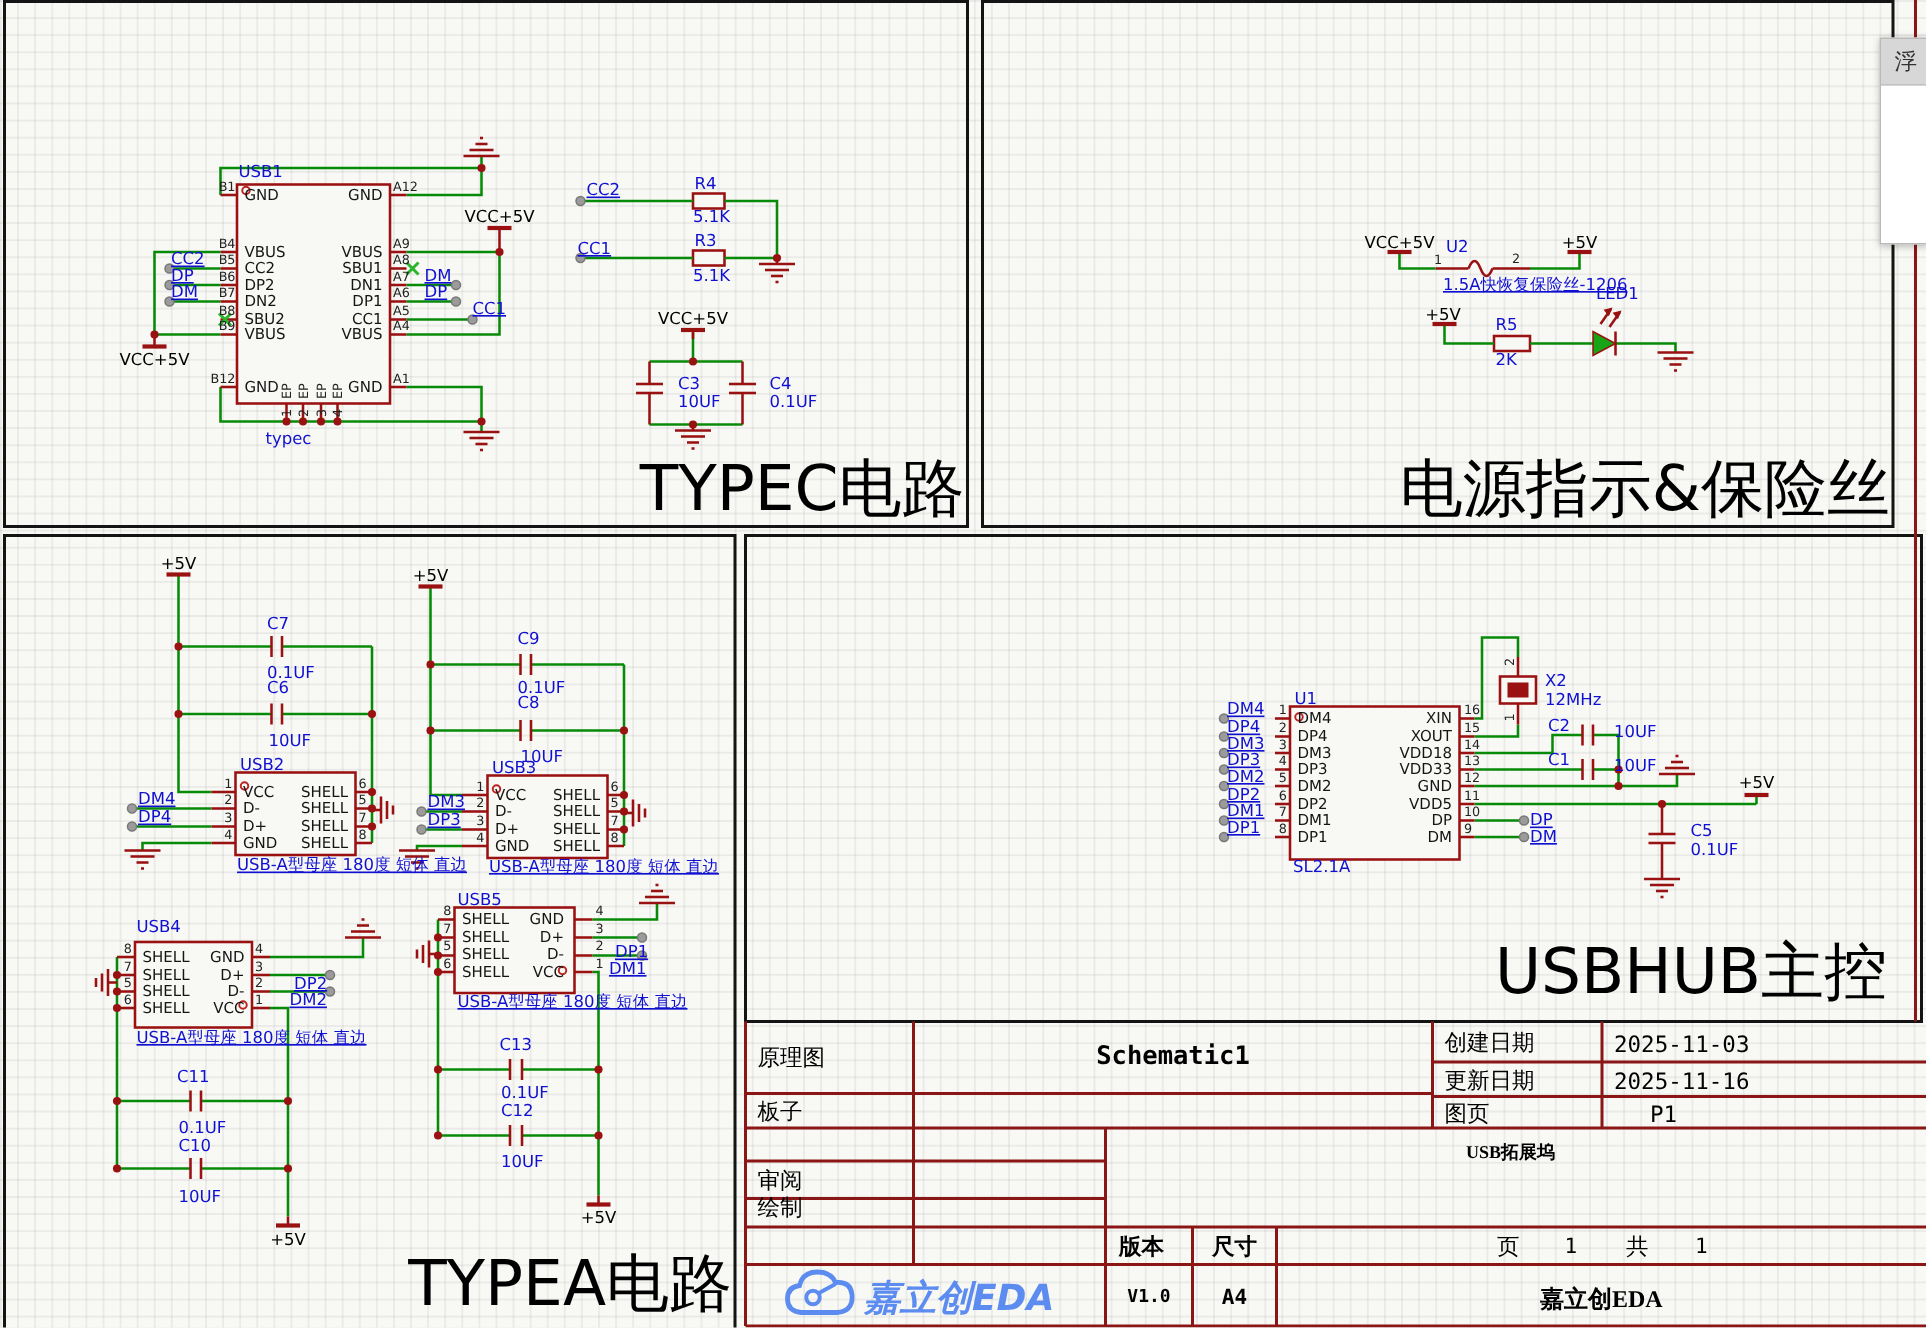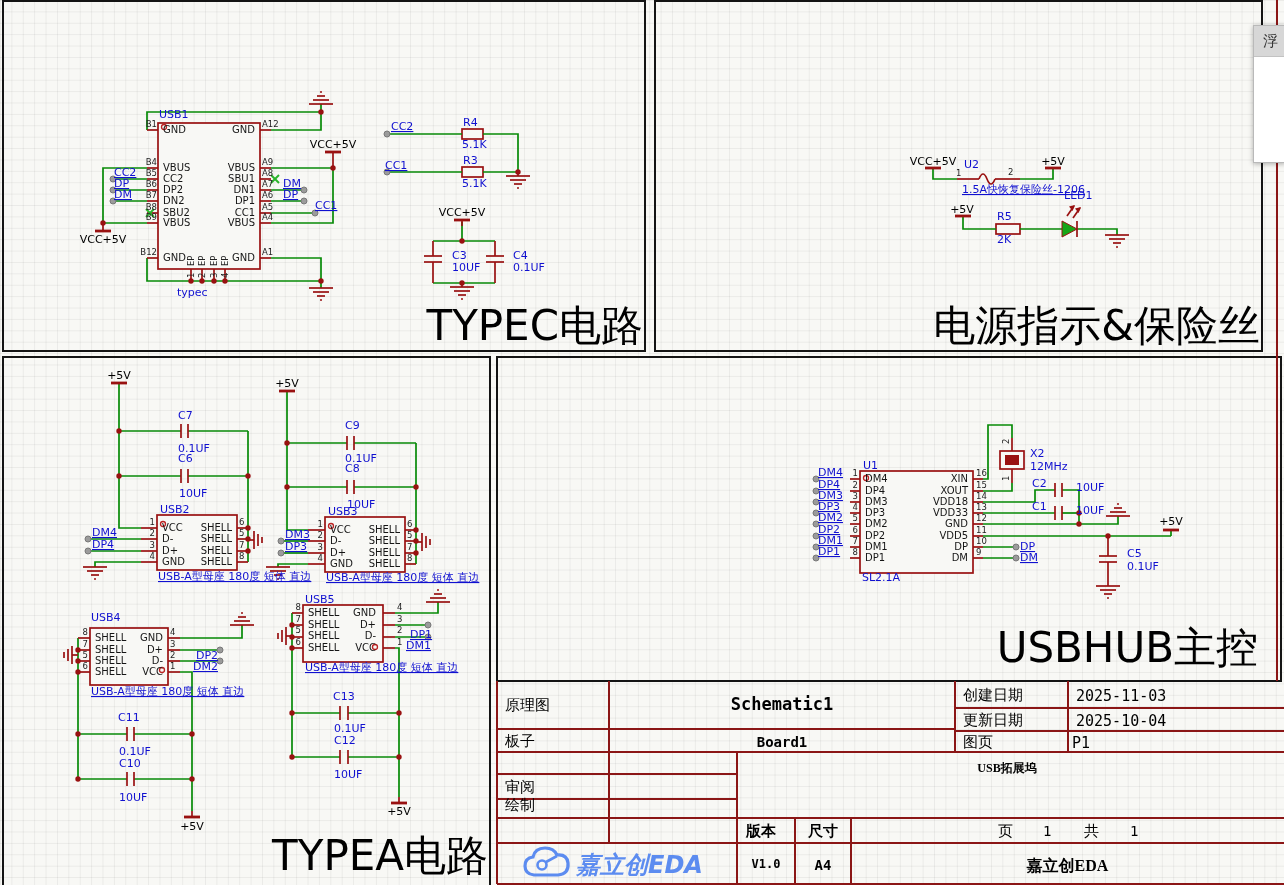--- a/index.html
+++ b/index.html
@@ -647,29 +647,28 @@
     </svg>
 
   <div class="sec-title" style="left:343px;top:304px;width:300px">TYPEC电路</div>
   <div class="sec-title" style="left:858px;top:304px;width:402px">电源指示&amp;保险丝</div>
   <div class="sec-title" style="left:188px;top:834px;width:300px">TYPEA电路</div>
   <div class="sec-title" style="left:878px;top:626px;width:380px">USBHUB主控</div>
 
   <div class="tbt" style="left:505px;top:696px">原理图</div>
   <div class="tbv ctr" style="left:609px;top:694px;width:346px;font-size:17px">Schematic1</div>
   <div class="tbt" style="left:505px;top:732px">板子</div>
-  <div class="tbv ctr" style="left:609px;top:734px;width:346px;font-size:14px">Board1</div>
   <div class="tbt" style="left:505px;top:796px">绘制</div>
   <div class="tbt" style="left:505px;top:778px">审阅</div>
   <div class="tbt" style="left:963px;top:686px">创建日期</div>
   <div class="tbv" style="left:1076px;top:687px">2025-11-03</div>
   <div class="tbt" style="left:963px;top:711px">更新日期</div>
-  <div class="tbv" style="left:1076px;top:712px">2025-10-04</div>
+  <div class="tbv" style="left:1076px;top:712px">2025-11-16</div>
   <div class="tbt" style="left:963px;top:733px">图页</div>
-  <div class="tbv" style="left:1072px;top:734px">P1</div>
+  <div class="tbv" style="left:1100px;top:734px">P1</div>
   <div class="tbt ctr" style="left:737px;top:760px;width:540px;font-size:12px">USB拓展坞</div>
   <div class="tbt ctr" style="left:737px;top:822px;width:48px">版本</div>
   <div class="tbt ctr" style="left:795px;top:822px;width:56px">尺寸</div>
   <div class="tbt" style="left:998px;top:822px">页</div>
   <div class="tbv" style="left:1043px;top:823px;font-size:14px">1</div>
   <div class="tbt" style="left:1084px;top:822px">共</div>
   <div class="tbv" style="left:1130px;top:823px;font-size:14px">1</div>
   <div class="tbv ctr" style="left:737px;top:857px;width:58px;font-size:12px">V1.0</div>
   <div class="tbv ctr" style="left:795px;top:857px;width:56px;font-size:14px">A4</div>
   <div class="tbt ctr" style="left:851px;top:856px;width:433px;font-size:16px">嘉立创EDA</div>

